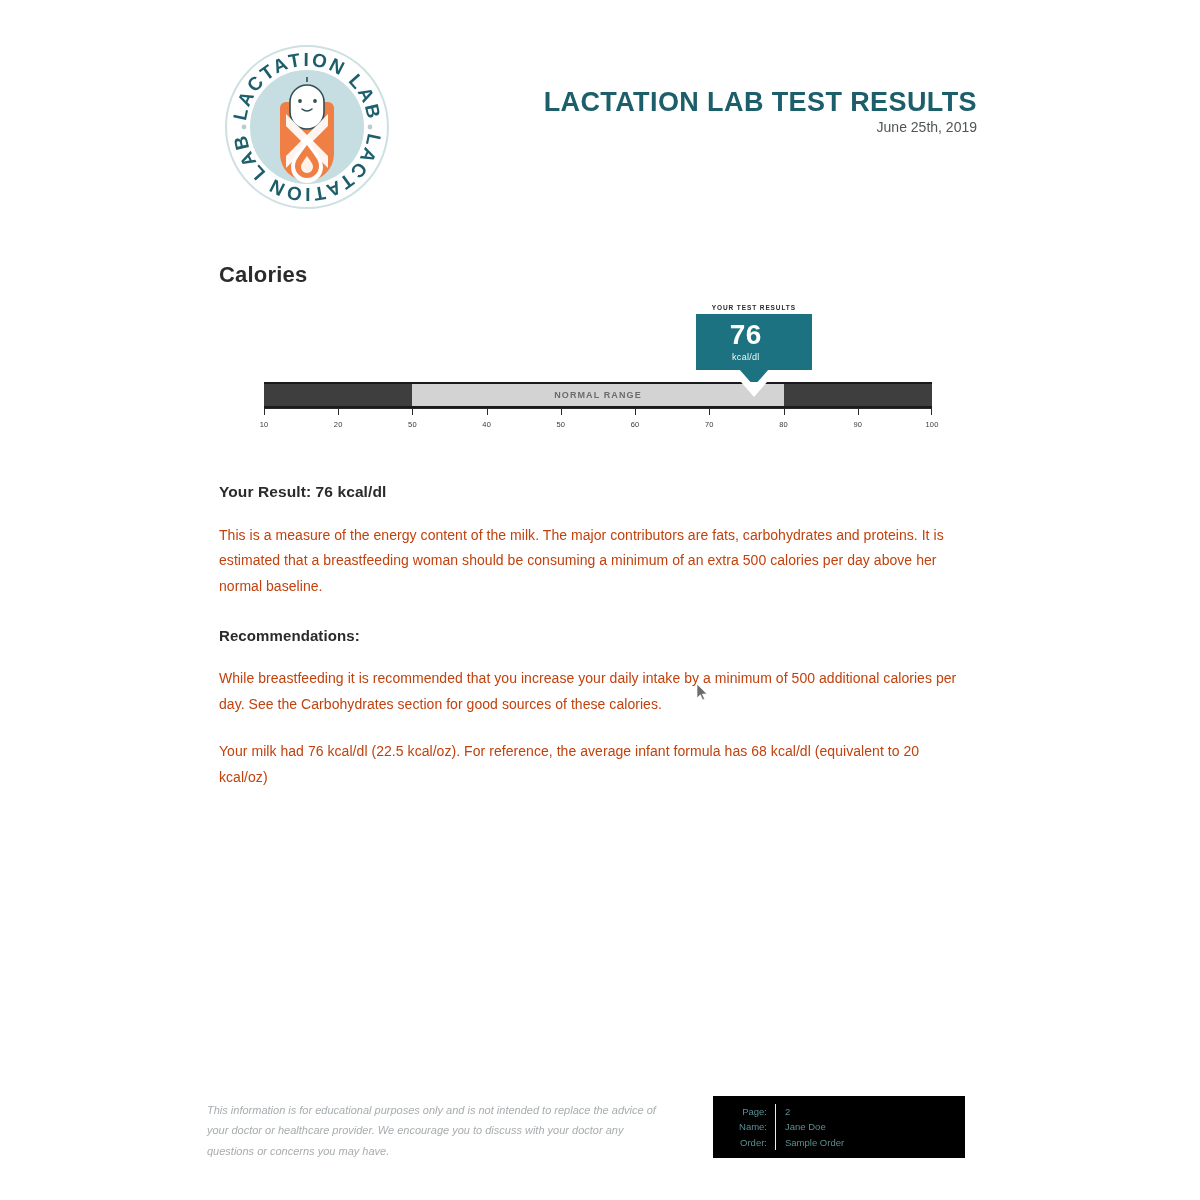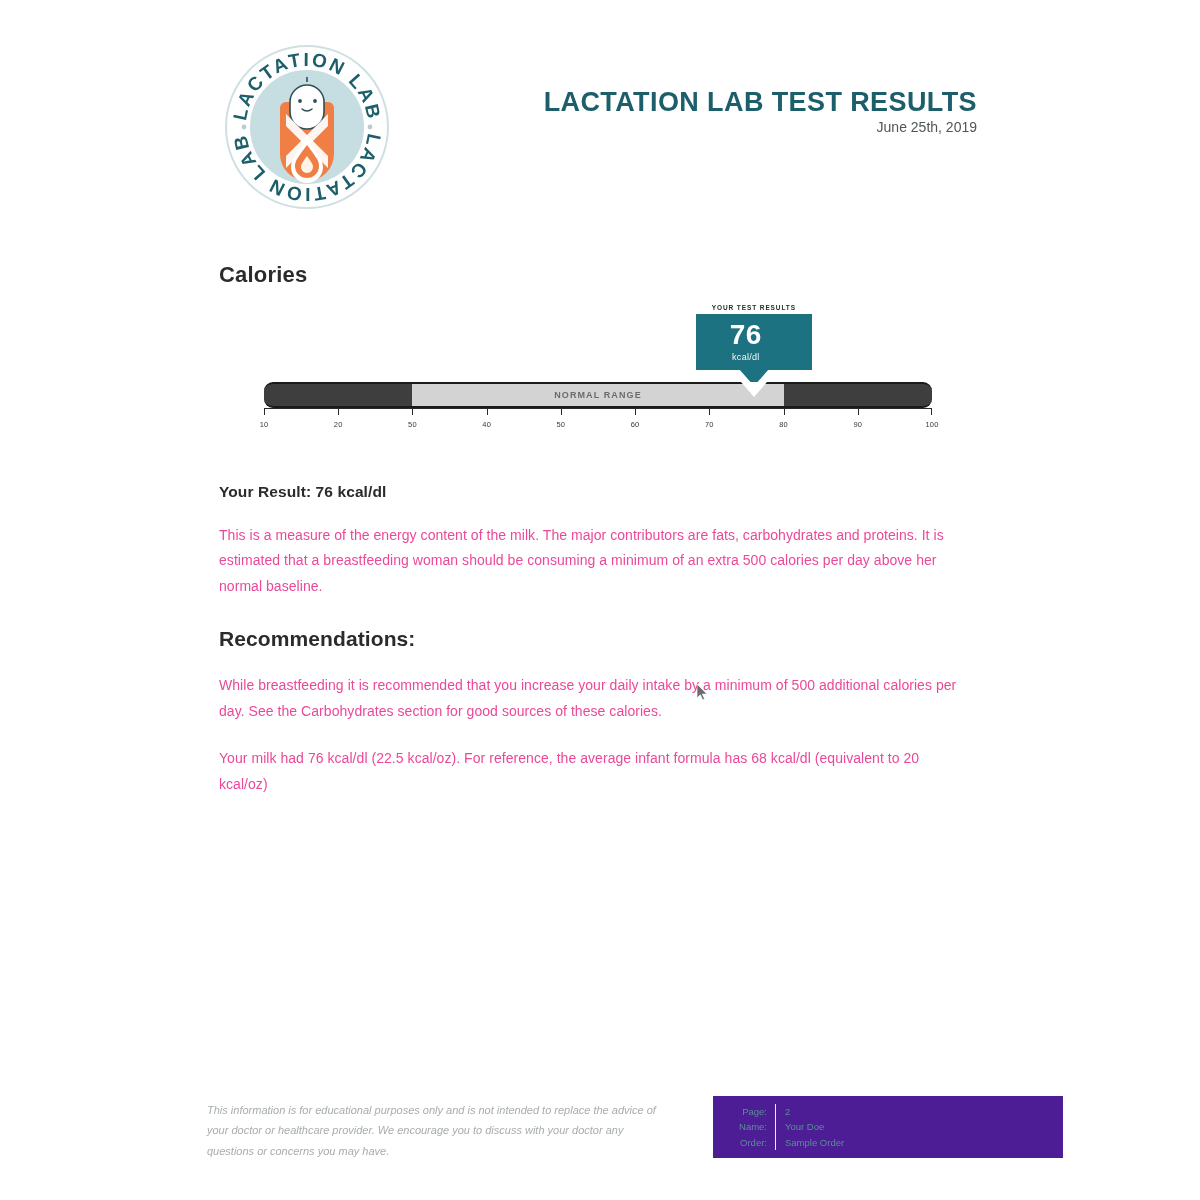--- a/index.html
+++ b/index.html
@@ -189,27 +189,27 @@
   }
   .result-heading {
     font-size: 15.5px;
     font-weight: bold;
     color: #2b2b2b;
     margin: 0 0 22px 0;
     letter-spacing: 0.1px;
   }
   .body-par {
     font-size: 14px;
-    color: #ec4899;
+    color: #c2410c;
     line-height: 1.82;
     margin: 0 0 28px 0;
     letter-spacing: 0.05px;
   }
   .sub-heading {
-    font-size: 21px;
+    font-size: 15px;
     font-weight: bold;
     color: #2b2b2b;
     margin: 0 0 22px 0;
     letter-spacing: 0.1px;
   }
   .body-par.tight { margin-bottom: 22px; }
 
   
   #cursor {
     position: absolute;
@@ -224,22 +224,22 @@
     left: 207px; top: 1100px;
     width: 455px;
     font-size: 11px;
     font-style: italic;
     color: #a7acae;
     line-height: 1.85;
   }
   #footer-info {
     position: absolute;
     left: 713px; top: 1096px;
-    width: 350px; height: 62px;
-    background: #4c1d95;
+    width: 252px; height: 62px;
+    background: #000000;
     padding: 8px 0 0 0;
     box-sizing: border-box;
   }
   .info-row {
     display: flex;
     font-size: 9.5px;
     color: #5a8f94;
     line-height: 1.62;
   }
   .info-label {
@@ -307,21 +307,21 @@
 
   <div id="callout" style="left: 431.867px;">
     <div id="callout-header">YOUR TEST RESULTS</div>
     <div id="callout-box" style="background: rgb(28, 114, 128);">
       <div id="callout-value">76</div>
       <div id="callout-unit">kcal/dl</div>
       <div id="callout-arrow" style="border-top-color: rgb(28, 114, 128);"></div>
     </div>
   </div>
 
-  <div id="gauge-bar" style="background: rgb(62, 62, 62); border-radius: 9px;">
+  <div id="gauge-bar" style="background: rgb(62, 62, 62);">
     <div id="normal-range" style="left: 148.444px; width: 371.111px; background: rgb(211, 211, 211);">
       <span id="normal-range-label">NORMAL RANGE</span>
     </div>
   </div>
 
   <div id="callout-notch" style="left: 489.867px;"></div>
 
   <div id="axis">
     <div id="axis-line"></div>
   <div class="tick" style="left: 0px;"></div>
@@ -364,19 +364,19 @@
 
 <div id="footer-disclaimer">This information is for educational purposes only and is not intended to replace the advice of your doctor or healthcare provider. We encourage you to discuss with your doctor any questions or concerns you may have.</div>
 
 <div id="footer-info">
   <div class="info-row">
     <span class="info-label">Page:</span>
     <span class="info-value">2</span>
   </div>
   <div class="info-row">
     <span class="info-label">Name:</span>
-    <span class="info-value">Your Doe</span>
+    <span class="info-value">Jane Doe</span>
   </div>
   <div class="info-row">
     <span class="info-label">Order:</span>
     <span class="info-value">Sample Order</span>
   </div>
 </div>
 
 </body></html>

